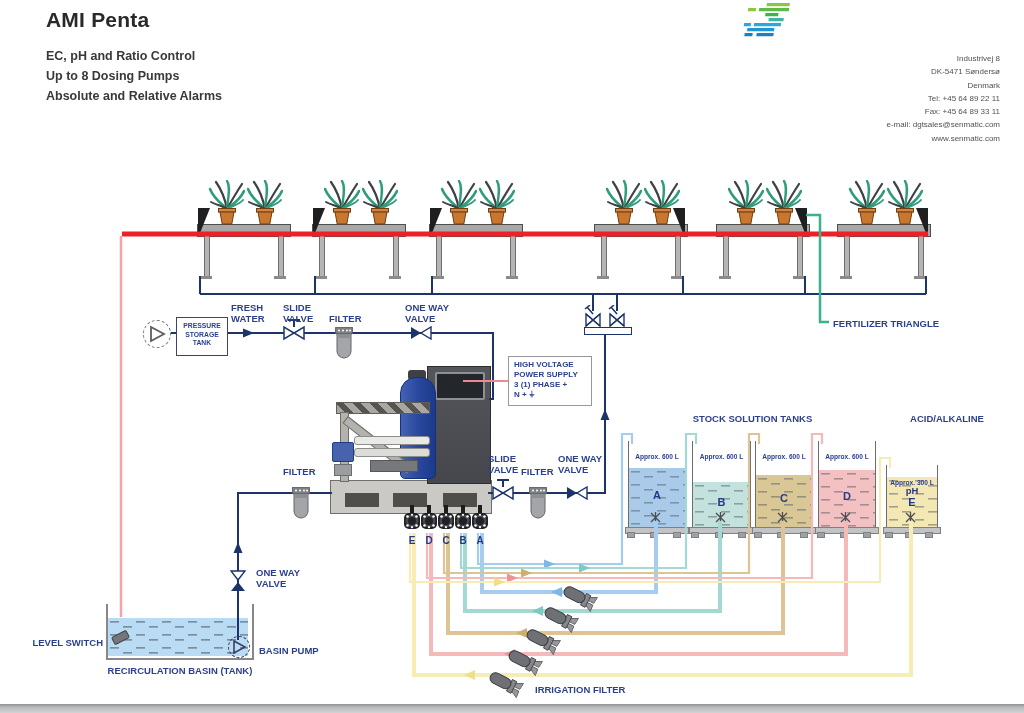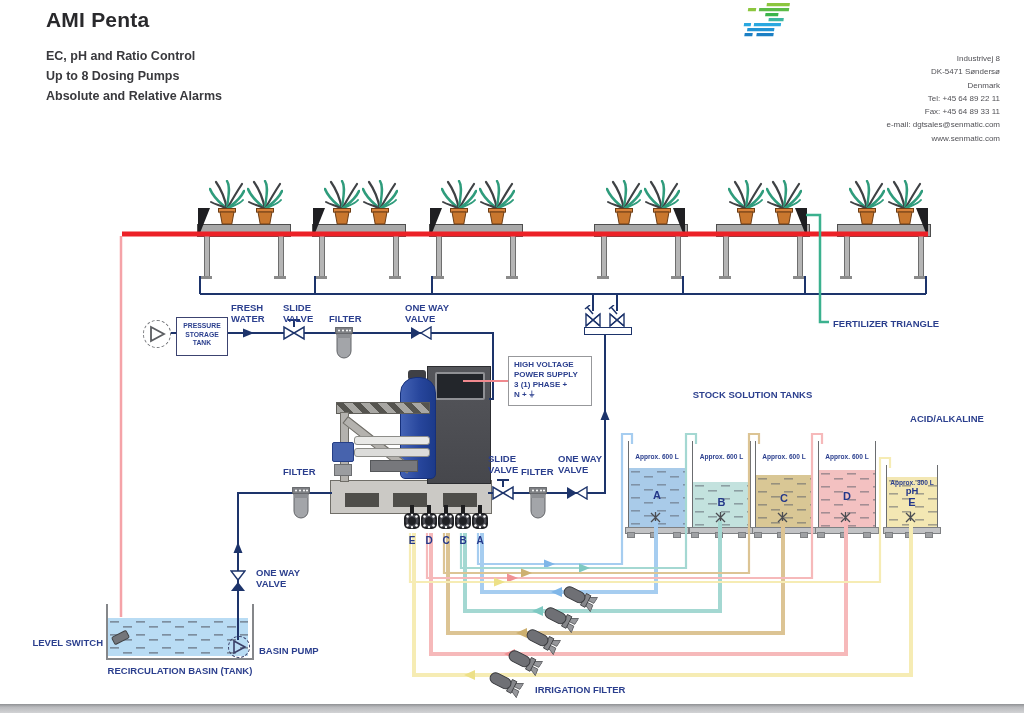--- a/index.html
+++ b/index.html
@@ -732,21 +732,21 @@
 N + ⏚</div>
 
     <div class="lbl" style="left:231px;top:302px;">FRESH
 WATER</div>
     <div class="lbl" style="left:283px;top:302px;">SLIDE
 VALVE</div>
     <div class="lbl" style="left:329px;top:313px;">FILTER</div>
     <div class="lbl" style="left:405px;top:302px;">ONE WAY
 VALVE</div>
     <div class="lbl" style="left:833px;top:318px;">FERTILIZER TRIANGLE</div>
-    <div class="lbl ctr" style="left:640px;top:389px;width:225px;">STOCK SOLUTION TANKS</div>
+    <div class="lbl ctr" style="left:640px;top:413px;width:225px;">STOCK SOLUTION TANKS</div>
     <div class="lbl ctr" style="left:892px;top:413px;width:110px;">ACID/ALKALINE</div>
     <div class="lbl" style="left:283px;top:466px;">FILTER</div>
     <div class="lbl" style="left:488px;top:453px;">SLIDE
 VALVE</div>
     <div class="lbl" style="left:521px;top:466px;">FILTER</div>
     <div class="lbl" style="left:558px;top:453px;">ONE WAY
 VALVE</div>
     <div class="lbl" style="left:256px;top:567px;">ONE WAY
 VALVE</div>
     <div class="lbl" style="left:0px;top:637px;width:103px;text-align:right;">LEVEL SWITCH</div>

